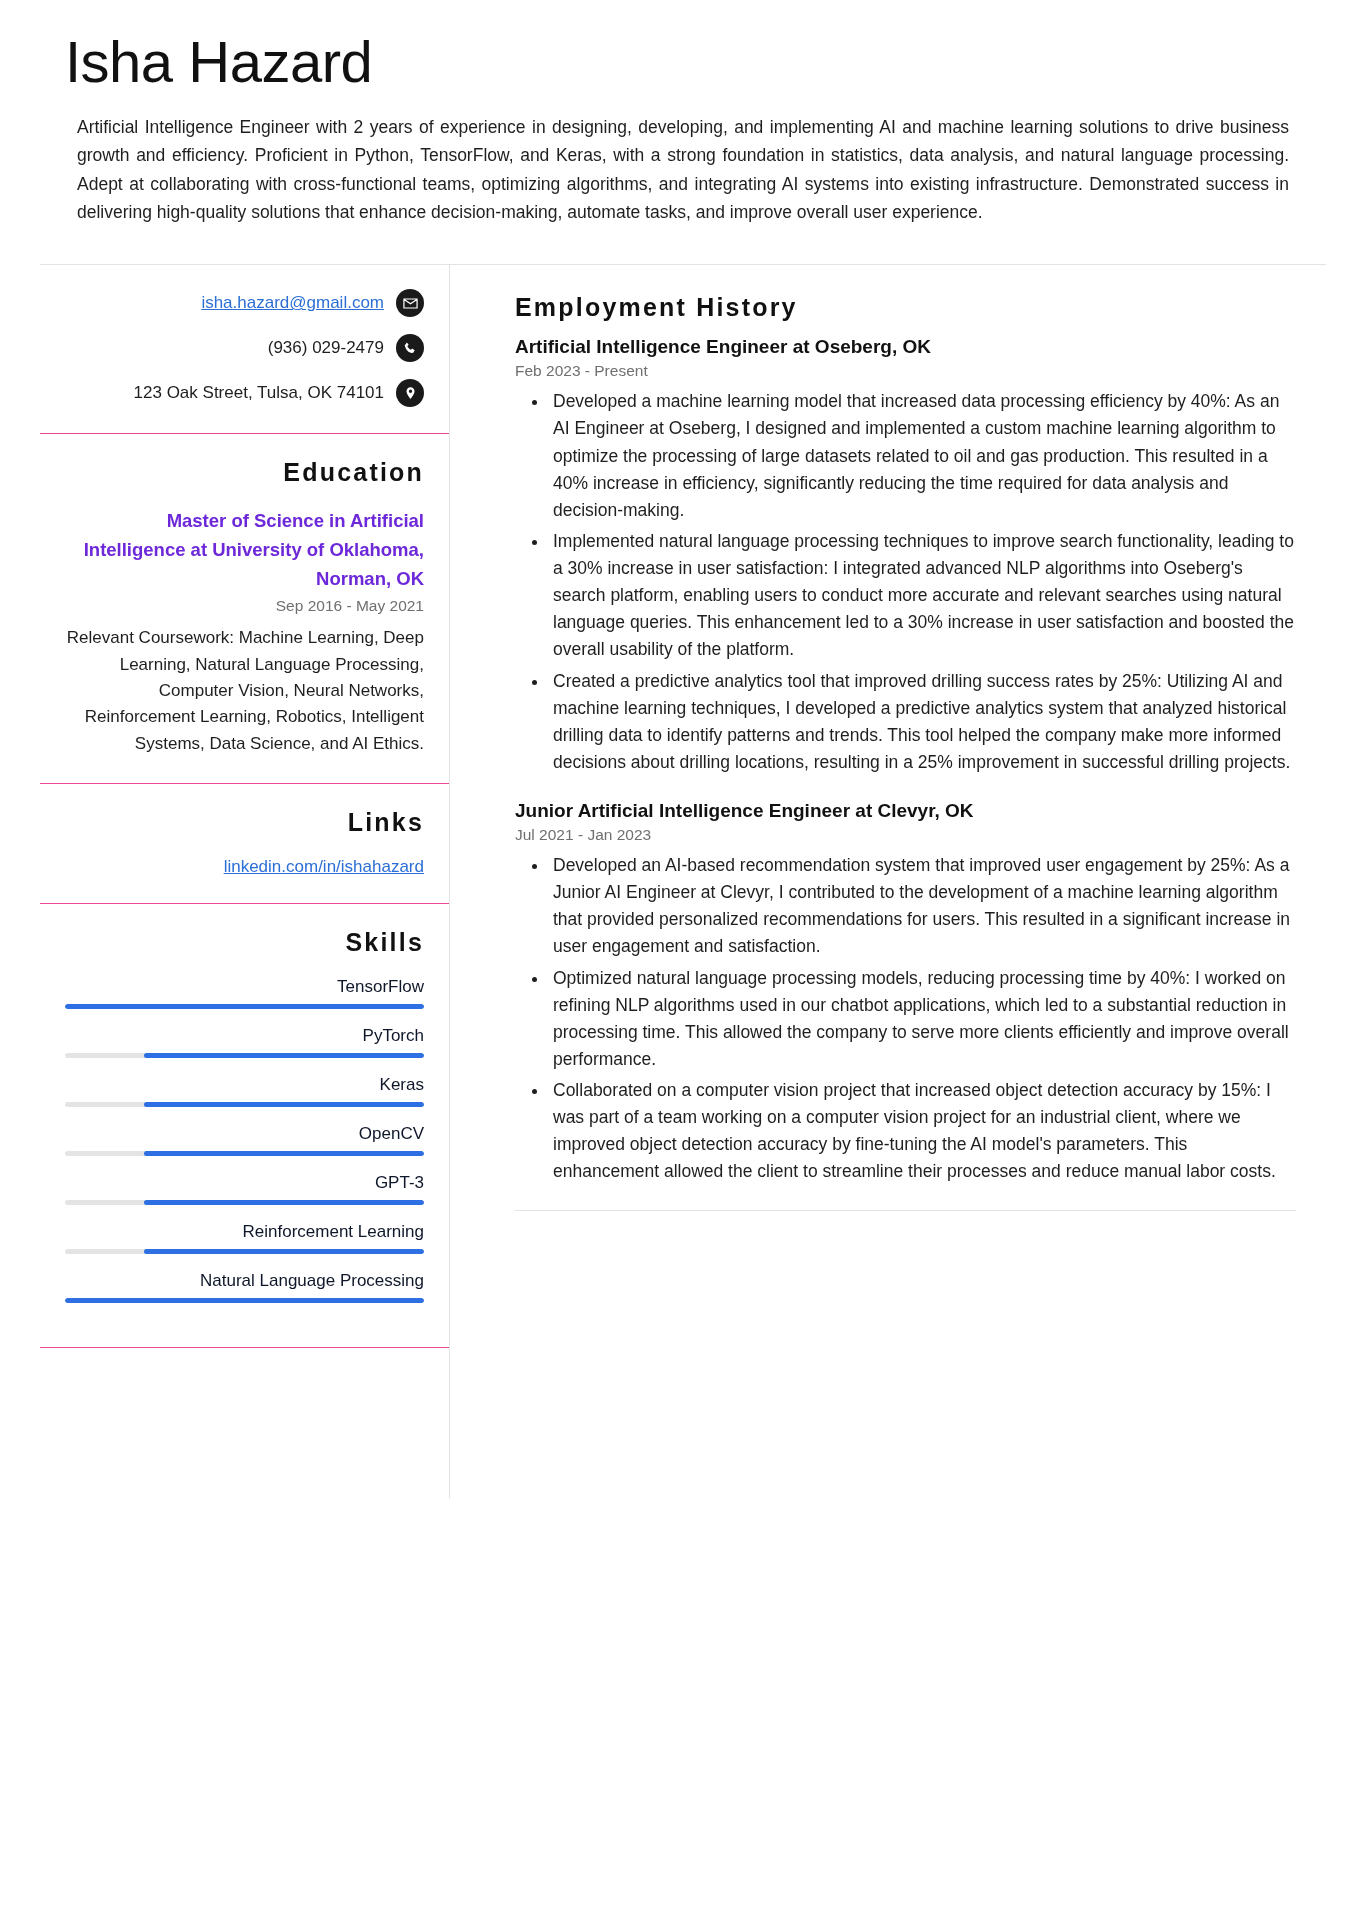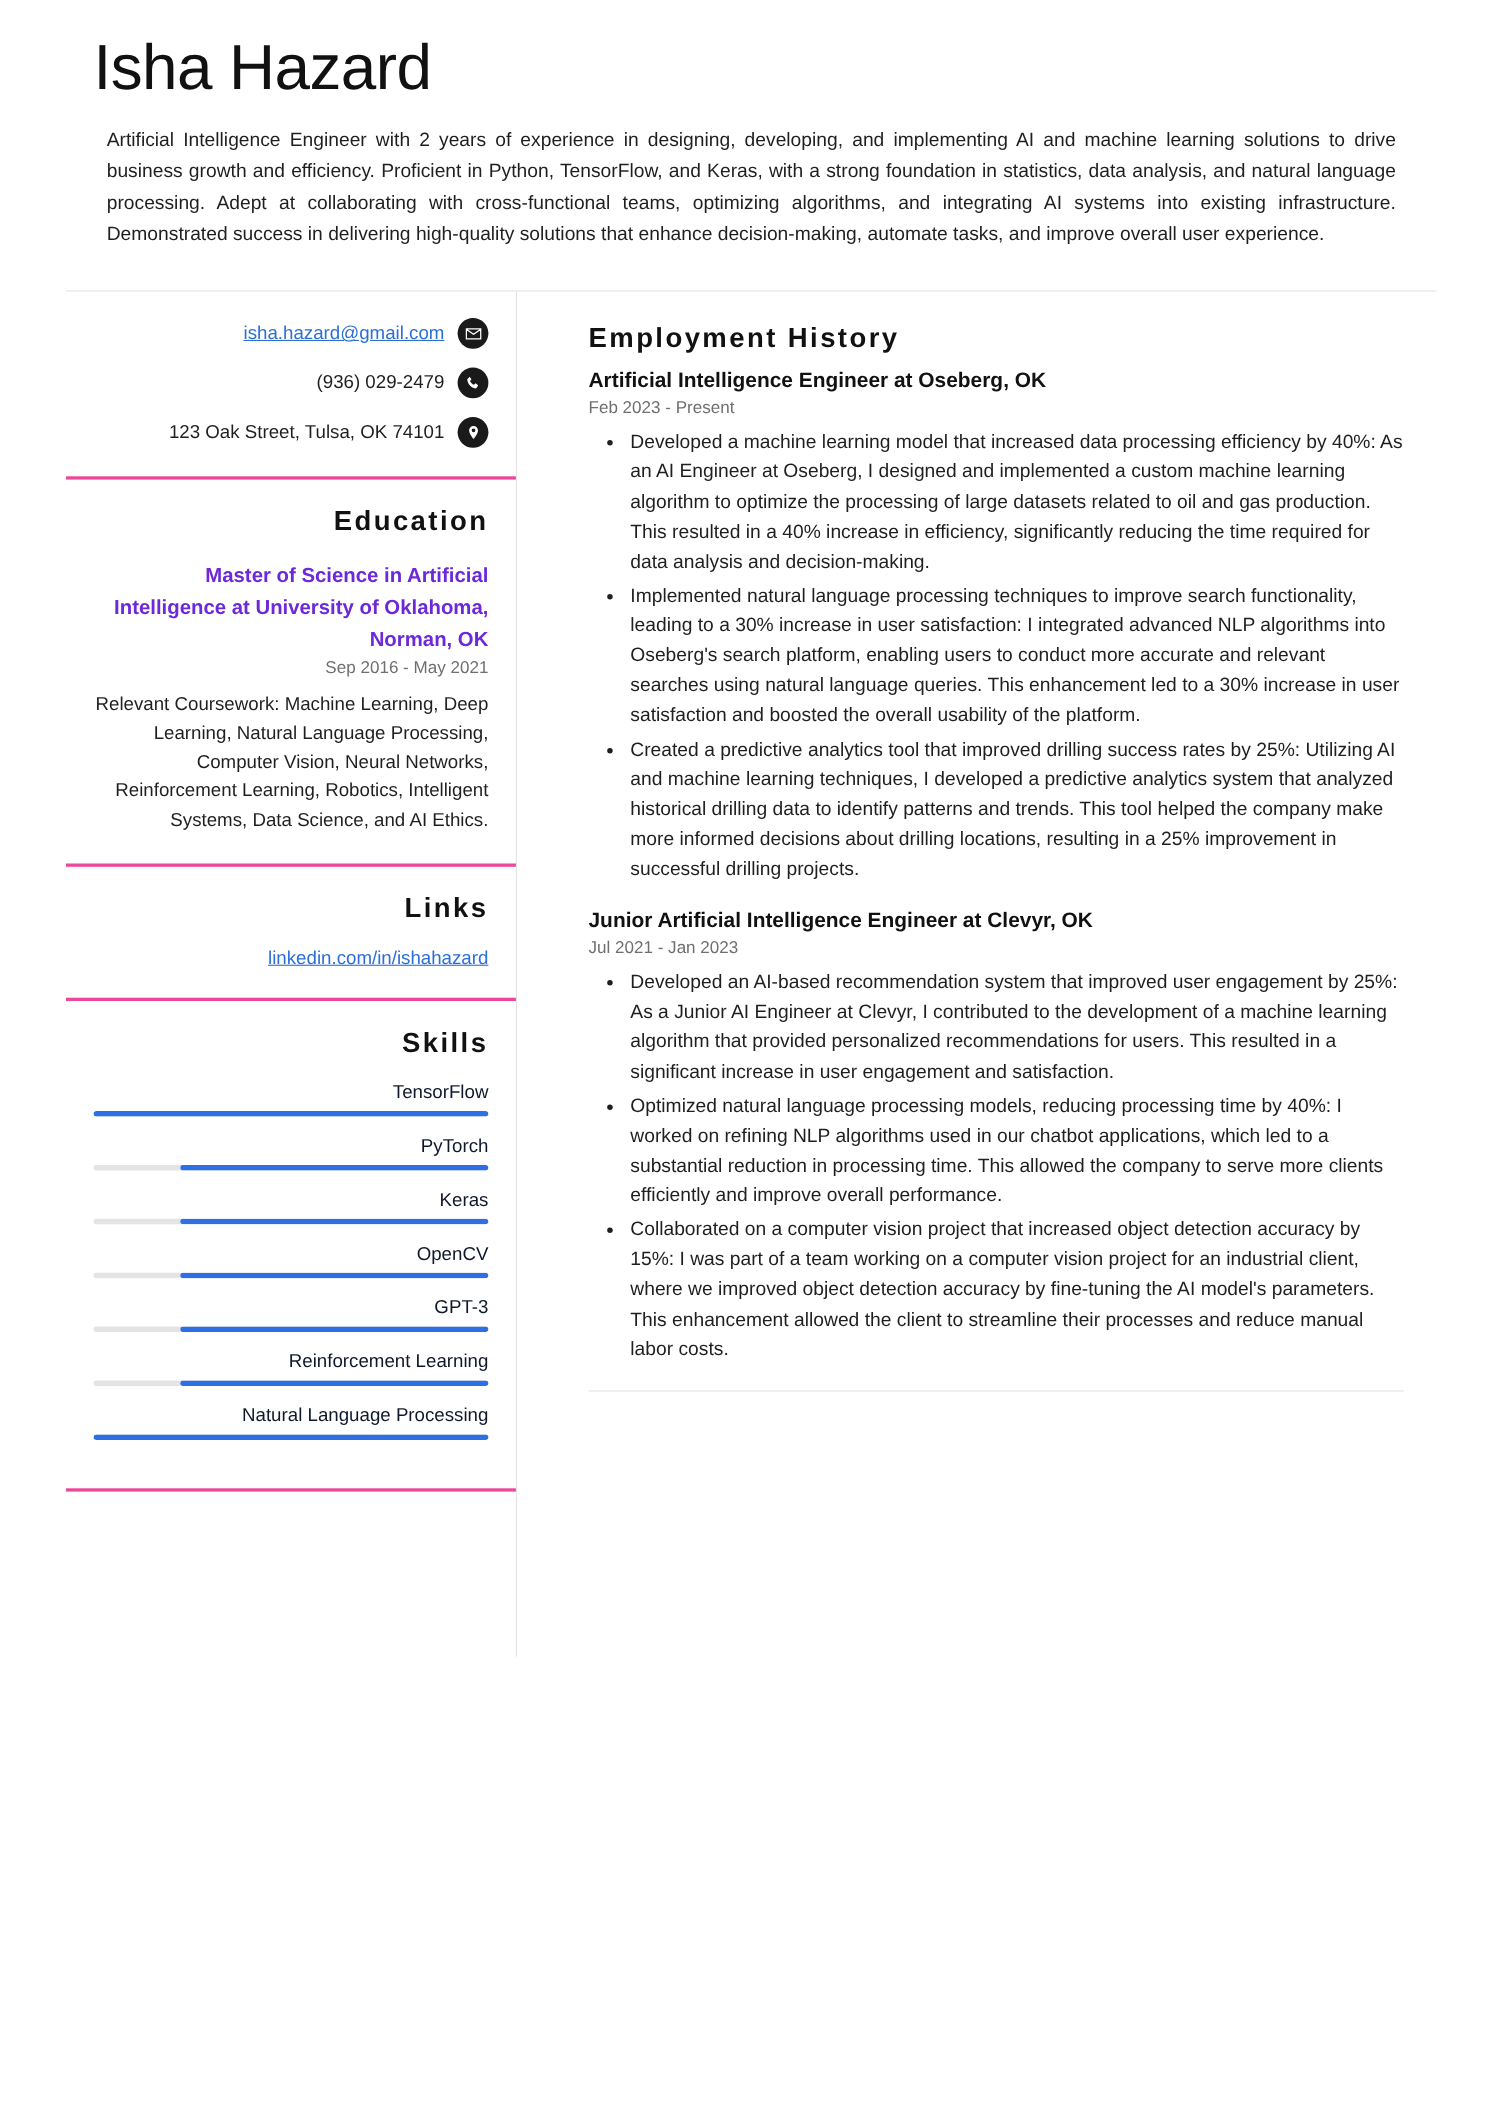--- a/index.html
+++ b/index.html
@@ -12,21 +12,21 @@
     color: #1a1a1a;
     width: 1366px;
     height: 1931px;
     overflow: hidden;
   }
   .page {
     width: 1366px;
     height: 1931px;
     position: relative;
     box-sizing: border-box;
-    padding: 0 60px;
+    padding: 0 40px;
   }
 
   
   .header {
     padding: 30px 25px 26px 25px;
   }
   .name {
     font-size: 58px;
     font-weight: 400;
     letter-spacing: -0.5px;
@@ -62,21 +62,21 @@
   }
   .main {
     flex: 1 1 auto;
     box-sizing: border-box;
     padding: 28px 30px 0 65px;
   }
 
   
   .side-block {
     padding: 24px 25px 26px 25px;
-    border-bottom: 3px solid #ec4899;
+    border-bottom: 1px solid #ec4899;
     text-align: right;
   }
   .side-block:last-child { border-bottom: none; }
 
   .contact-row {
     display: flex;
     align-items: center;
     justify-content: flex-end;
     gap: 12px;
     margin-bottom: 17px;

